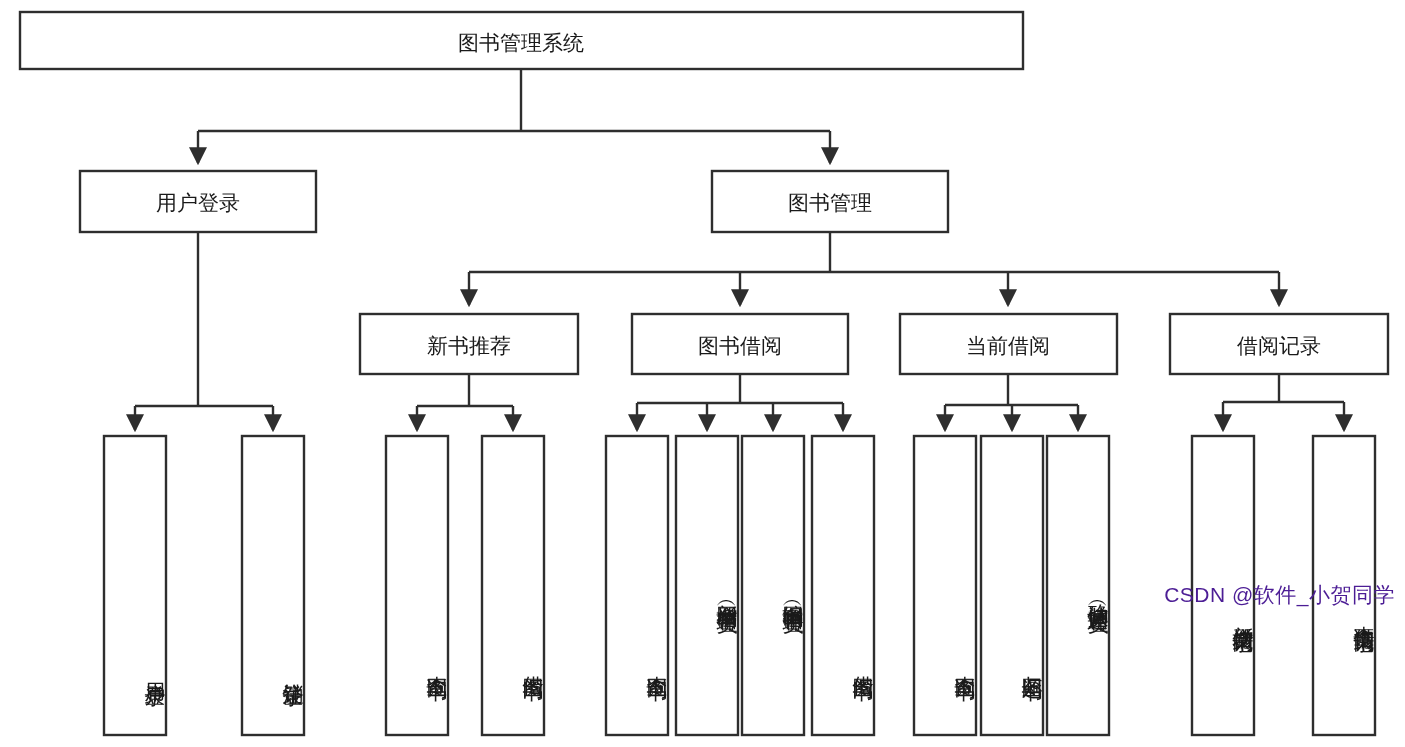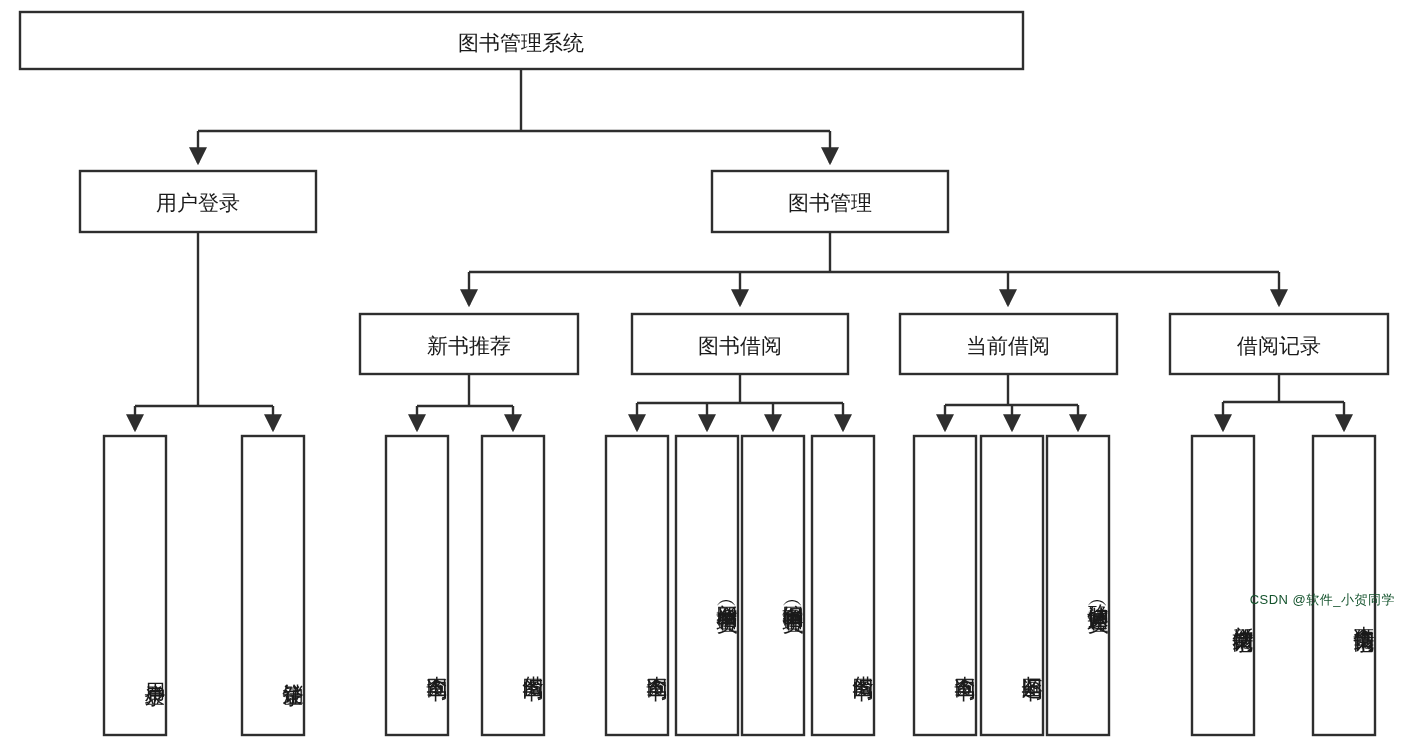--- a/index.html
+++ b/index.html
@@ -61,22 +61,22 @@
     align-items: flex-start;
     justify-content: center;
     white-space: nowrap;
     pointer-events: none;
   }
   .watermark {
     position: absolute;
     right: 10px;
     bottom: 8px;
     font-family: "Liberation Sans", "DejaVu Sans", sans-serif;
-    font-size: 13px;
-    color: #14532d;
+    font-size: 21px;
+    color: #4c1d95;
     white-space: nowrap;
     letter-spacing: 0.5px;
   }
 </style>
 </head>
 <body>
 
 <div id="diagram-root">
 
   <svg class="diagram" viewBox="0 0 1405 747">

